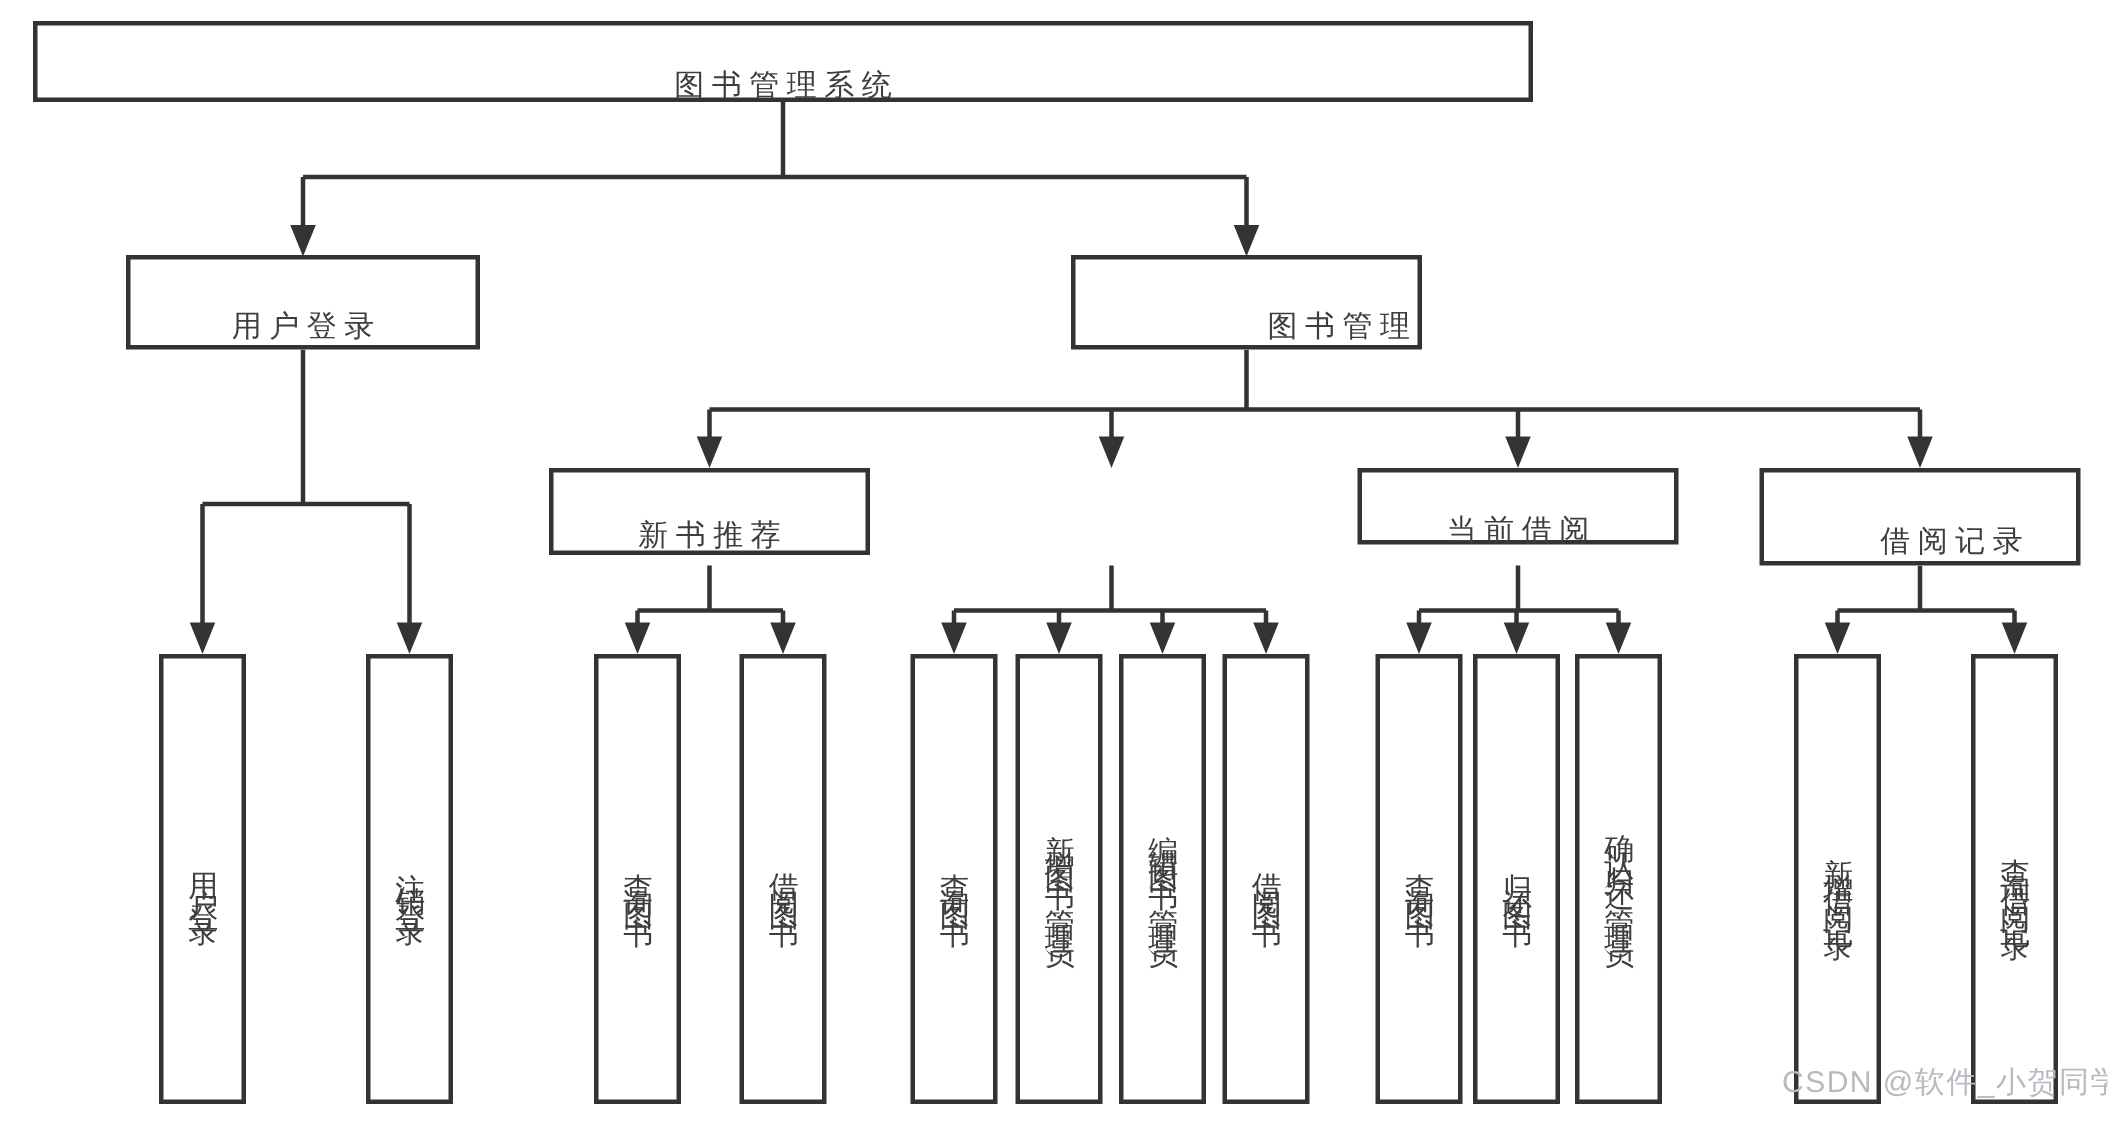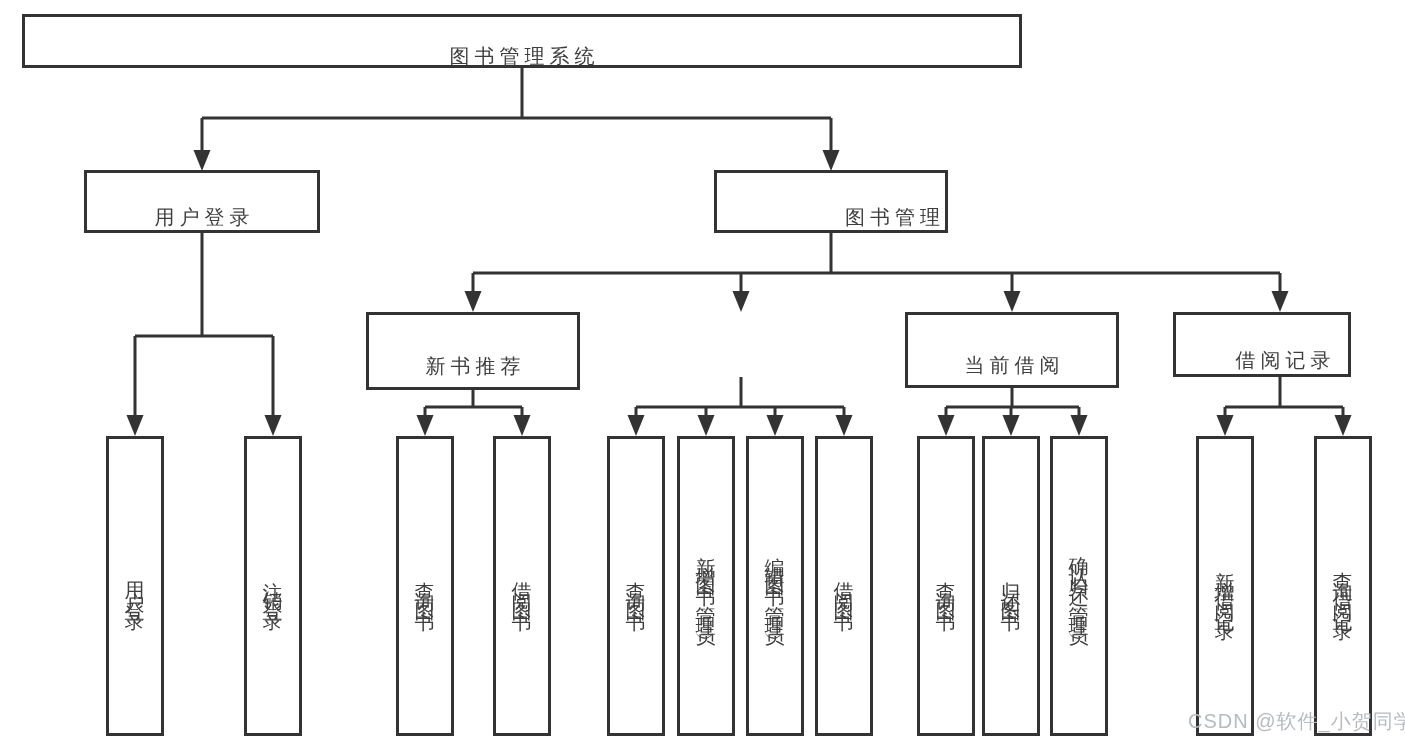--- a/index.html
+++ b/index.html
@@ -76,27 +76,27 @@
     <span class="lbl">图书管理系统</span>
   </div>
 
   <div class="node hnode" style="left:84px;top:170px;width:236px;height:63px;">
     <span class="lbl">用户登录</span>
   </div>
   <div class="node hnode" style="left:714px;top:170px;width:234px;height:63px;justify-content:flex-end;">
     <span class="lbl">图书管理</span>
   </div>
 
-  <div class="node hnode" style="left:366px;top:312px;width:214px;height:78px;text-align:center;">
+  <div class="node hnode" style="left:366px;top:312px;width:214px;height:58px;text-align:center;">
     <span class="lbl">新书推荐</span>
   </div>
-  <div class="node hnode" style="left:905px;top:312px;width:214px;height:76px;font-family:Liberation Mono, monospace;">
+  <div class="node hnode" style="left:905px;top:312px;width:214px;height:51px;font-family:Liberation Mono, monospace;">
     <span class="lbl">当前借阅</span>
   </div>
-  <div class="node hnode" style="left:1173px;top:312px;width:178px;height:65px;padding-left:42px;">
+  <div class="node hnode" style="left:1173px;top:312px;width:214px;height:65px;padding-left:42px;">
     <span class="lbl">借阅记录</span>
   </div>
 
   <div class="node vnode" style="left:106px;top:436px;width:58px;height:300px;">
     <span class="lbl">用户登录</span>
   </div>
   <div class="node vnode" style="left:244px;top:436px;width:58px;height:300px;">
     <span class="lbl">注销登录</span>
   </div>
 

